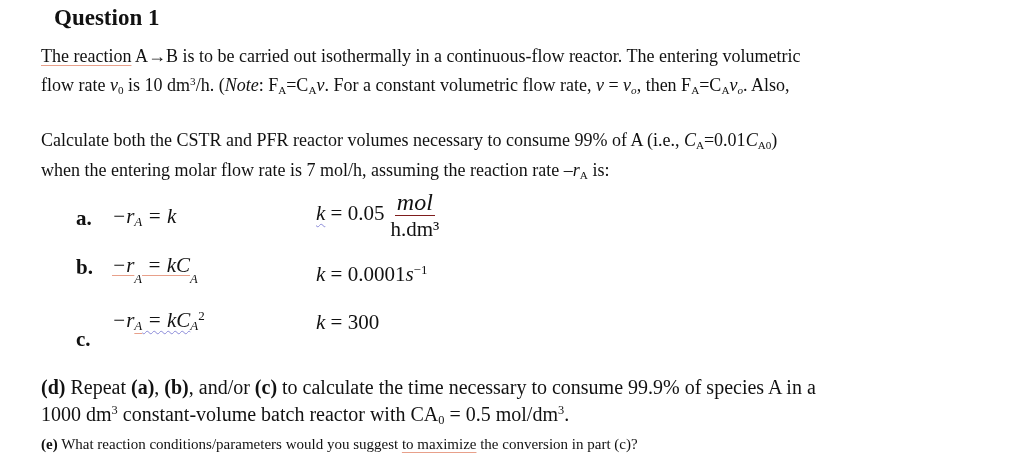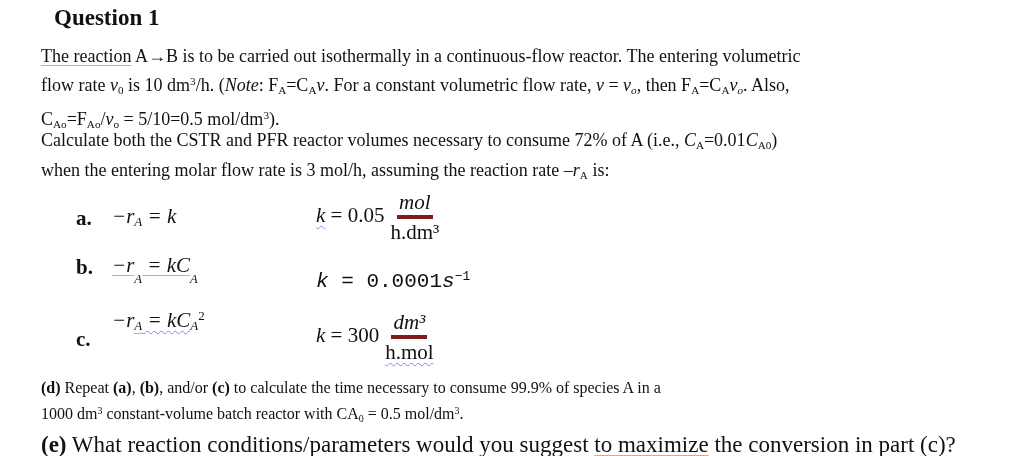--- a/index.html
+++ b/index.html
@@ -12,61 +12,57 @@
     .p2 { top:128px; }
     .i { font-style:italic; }
     .b { font-weight:bold; }
     .sub { font-size:0.62em; vertical-align:-0.25em; }
     .sup { font-size:0.62em; vertical-align:0.55em; }
     .red-u { text-decoration:underline; text-decoration-color:#e8a08a; text-decoration-thickness:1px; text-underline-offset:3px; }
     .blue-wavy { text-decoration:underline wavy #8a8ad8; text-decoration-thickness:1px; text-underline-offset:3px; }
     .item-label { font-weight:bold; font-size:21px; }
     .eq { font-size:21px; }
     .frac { display:inline-flex; flex-direction:column; align-items:center; vertical-align:middle; margin-left:4px; }
-    .frac .num { font-style:italic; font-size:21px; padding:0 2px 1px 2px; border-bottom:4px solid #7f1d1d; line-height:24px; }
+    .frac .num { font-style:italic; font-size:24px; padding:0 2px 1px 2px; border-bottom:1px solid #7f1d1d; line-height:24px; }
     .frac .den { font-size:21px; padding:1px 2px 0 2px; line-height:24px; }
-    .p3 { top:376px; font-size:16px; line-height:23px; }
-    .p4 { top:432px; font-size:23px; }
+    .p3 { top:376px; font-size:20px; line-height:23px; }
+    .p4 { top:432px; font-size:15px; }
   </style>
 </head>
 <body>
 
 <div class="abs title">Question 1</div>
 
 <div class="abs para p1">
   <div><span class="red-u">The reaction</span><span> A→B is to be carried out isothermally in a continuous-flow reactor. The entering volumetric</span></div>
   <div><span>flow rate </span><span class="i">v</span><span class="sub">0</span><span> is 10 dm</span><span class="sup">3</span><span>/h. (</span><span class="i">Note</span><span>: F</span><span class="sub">A</span><span>=C</span><span class="sub">A</span><span class="i">v</span><span>. For a constant volumetric flow rate, </span><span class="i">v</span><span> = </span><span class="i">v</span><span class="sub i">o</span><span>, then F</span><span class="sub">A</span><span>=C</span><span class="sub">A</span><span class="i">v</span><span class="sub i">o</span><span>. Also,</span></div>
-  <div><span>C</span><span class="sub">Ao</span><span>=F</span><span class="sub">Ao</span><span>/</span><span class="i">v</span><span class="sub">o</span><span> = 5/10=0.5 mol/dm</span><span class="sup">3</span><span>).</span></div>
 </div>
 
 <div class="abs para p2">
-  <div><span>Calculate both the CSTR and PFR reactor volumes necessary to consume 72% of A (i.e., </span><span class="i">C</span><span class="sub">A</span><span>=0.01</span><span class="i">C</span><span class="sub">A0</span><span>)</span></div>
-  <div><span>when the entering molar flow rate is 3 mol/h, assuming the reaction rate –</span><span class="i">r</span><span class="sub">A</span><span> is:</span></div>
+  <div><span>Calculate both the CSTR and PFR reactor volumes necessary to consume 99% of A (i.e., </span><span class="i">C</span><span class="sub">A</span><span>=0.01</span><span class="i">C</span><span class="sub">A0</span><span>)</span></div>
+  <div><span>when the entering molar flow rate is 7 mol/h, assuming the reaction rate –</span><span class="i">r</span><span class="sub">A</span><span> is:</span></div>
 </div>
 
 <div class="abs item-label" style="left:76px; top:206px;">a.</div>
 <div class="abs eq i" style="left:112px; top:204px;"><span>−r</span><span class="sub">A</span><span> = k</span></div>
 <div class="abs eq" style="left:316px; top:190px;text-align:right;">
   <span class="i blue-wavy">k</span><span> = 0.05</span><span class="frac">
       <span class="num">mol</span>
       <span class="den">h.dm³</span>
     </span>
 </div>
 
 <div class="abs item-label" style="left:76px; top:255px;">b.</div>
 <div class="abs eq i" style="left:112px; top:253px;"><span class="red-u">−r</span><span style="display:inline-block; vertical-align:-0.9em; font-size:0.6em;">A</span><span class="red-u"> = kC</span><span style="display:inline-block; vertical-align:-0.9em; font-size:0.6em;">A</span></div>
-<div class="abs eq" style="left:316px; top:269px;font-family:Liberation Mono, monospace;"><span class="i">k</span><span> = 0.0001</span><span class="i">s</span><span class="sup">−1</span></div>
+<div class="abs eq" style="left:316px; top:262px;"><span class="i">k</span><span> = 0.0001</span><span class="i">s</span><span class="sup">−1</span></div>
 
 <div class="abs item-label" style="left:76px; top:327px;">c.</div>
 <div class="abs eq i" style="left:112px; top:308px;"><span>−r</span><span class="sub red-u">A</span><span class="blue-wavy"> = kC</span><span class="sub">A</span><span class="sup" style="font-style:normal;">2</span></div>
 <div class="abs eq" style="left:316px; top:310px;">
-  <span class="i">k</span><span> = 300</span><span class="frac">
-      <span class="num">dm³</span>
-      <span class="den blue-wavy">h.mol</span>
-    </span>
+  <span class="i">k</span><span> = 300</span>
 </div>
 
 <div class="abs para p3">
   <div><span class="b">(d)</span><span> Repeat </span><span class="b">(a)</span><span>, </span><span class="b">(b)</span><span>, and/or </span><span class="b">(c)</span><span> to calculate the time necessary to consume 99.9% of species A in a</span></div>
   <div><span>1000 dm</span><span class="sup">3</span><span> constant-volume batch reactor with CA</span><span class="sub">0</span><span> = 0.5 mol/dm</span><span class="sup">3</span><span>.</span></div>
 </div>
 
 <div class="abs para p4"><span class="b">(e)</span><span> What reaction conditions/parameters would you suggest </span><span class="red-u">to maximize</span><span> the conversion in part (c)?</span></div>
 
 </body></html>

